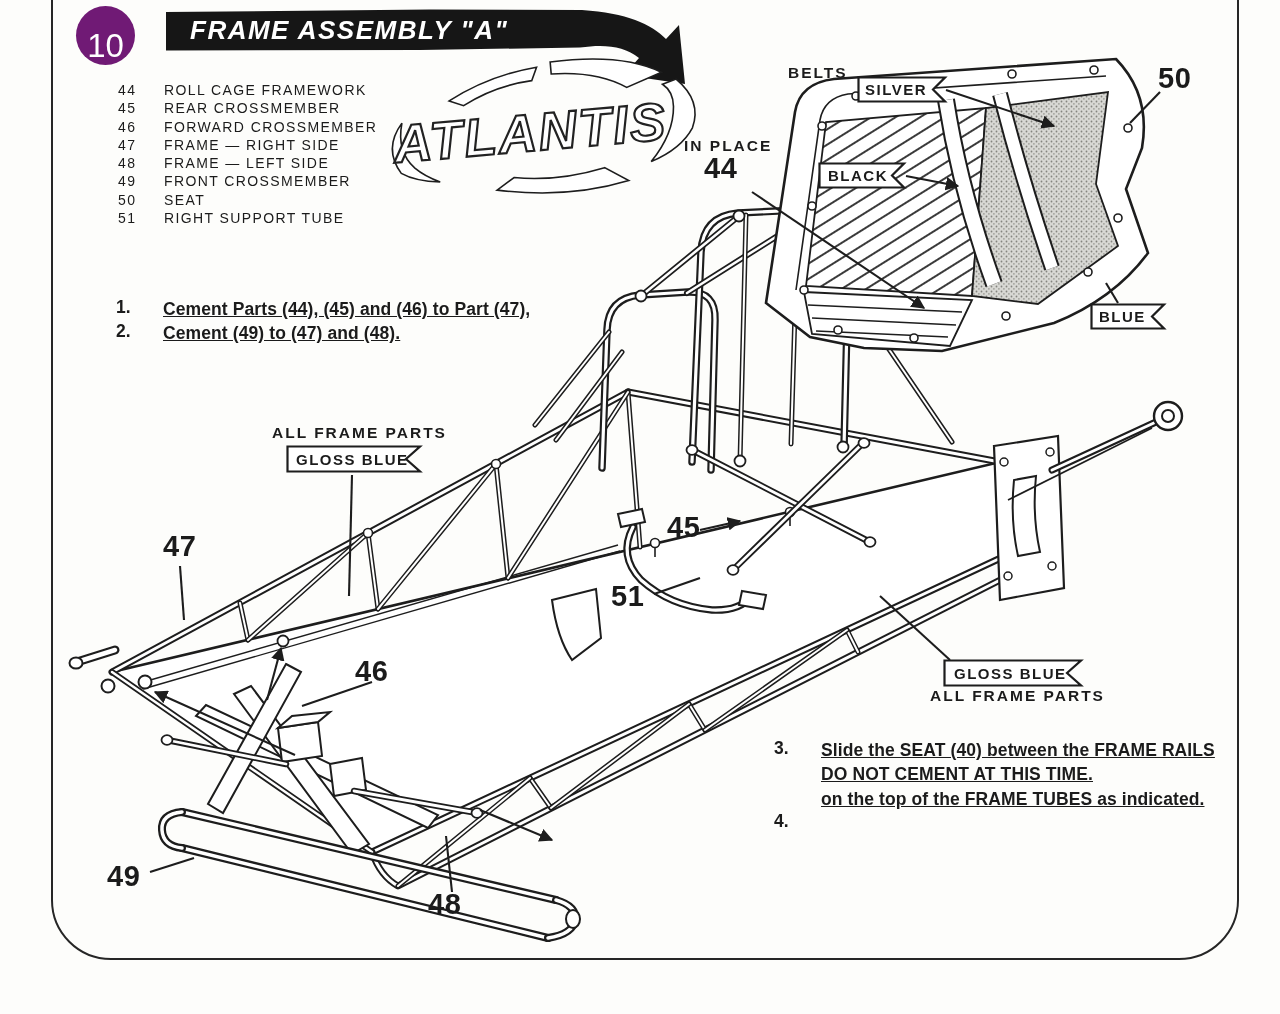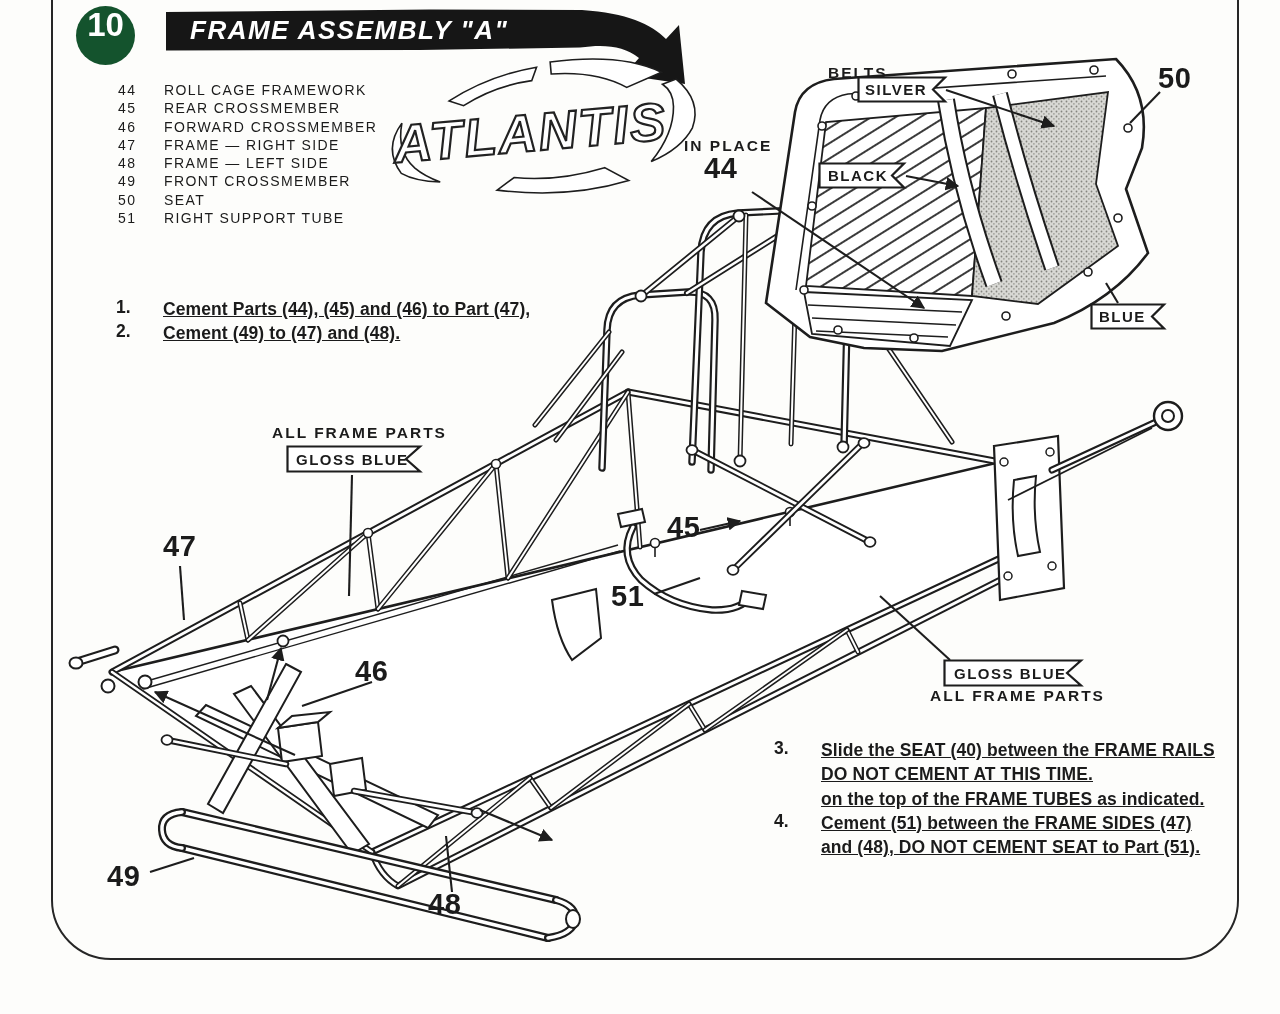--- a/index.html
+++ b/index.html
@@ -11,22 +11,22 @@
   }
   .page-border{
     position:absolute;left:51px;top:-80px;width:1184px;height:1036px;
     border:2.5px solid #262626;border-radius:60px;background:transparent;
     pointer-events:none;
   }
   #art{position:absolute;left:0;top:0;z-index:1;}
   .ov{position:absolute;z-index:3;white-space:nowrap;}
   .step-circle{
     left:76px;top:6px;width:59px;height:59px;border-radius:50%;
-    background:#14532d;display:flex;align-items:flex-start;justify-content:center;
-    color:#fff;font-size:33px;font-weight:700;z-index:3;position:absolute;
+    background:#701a75;display:flex;align-items:flex-end;justify-content:center;
+    color:#fff;font-size:33px;font-weight:400;z-index:3;position:absolute;
   }
   .hdr-title{
     left:190px;top:15px;color:#fff;font-size:26px;font-weight:700;
     font-style:italic;letter-spacing:1.5px;z-index:3;
   }
   .parts{left:118px;top:81px;font-size:14px;letter-spacing:1.4px;font-weight:500;}
   .parts .row{display:flex;line-height:18.3px;}
   .parts .num{width:46px;}
   .instr{font-size:17.5px;font-weight:600;letter-spacing:0.1px;}
   .instr .step{display:flex;}
@@ -318,30 +318,26 @@
   <div class="step">
     <span class="n">3.</span>
     <span class="lines">
       <div>Slide the SEAT (40) between the FRAME RAILS</div>
       <div>DO NOT CEMENT AT THIS TIME.</div>
       <div>on the top of the FRAME TUBES as indicated.</div>
     </span>
   </div>
   <div class="step">
     <span class="n">4.</span>
-    <span class="lines">
-      <div>Cement (51) between the FRAME SIDES (47)</div>
-      <div>and (48), DO NOT CEMENT SEAT to Part (51).</div>
-    </span>
   </div>
 </div>
 
 <div class="ov slabel" style="left:684px;top:137px;">IN PLACE</div>
 <div class="ov plabel" style="left:704px;top:152px;">44</div>
-<div class="ov slabel" style="left:788px;top:64px;margin-left:40px;">BELTS</div>
+<div class="ov slabel" style="left:788px;top:64px;">BELTS</div>
 <div class="ov plabel" style="left:1158px;top:62px;">50</div>
 <div class="ov slabel" style="left:272px;top:424px;">ALL FRAME PARTS</div>
 <div class="ov plabel" style="left:163px;top:530px;">47</div>
 <div class="ov plabel" style="left:667px;top:511px;">45</div>
 <div class="ov plabel" style="left:611px;top:580px;">51</div>
 <div class="ov plabel" style="left:355px;top:655px;">46</div>
 <div class="ov plabel" style="left:107px;top:860px;">49</div>
 <div class="ov plabel" style="left:428px;top:888px;">48</div>
 <div class="ov slabel" style="left:930px;top:687px;">ALL FRAME PARTS</div>
 

